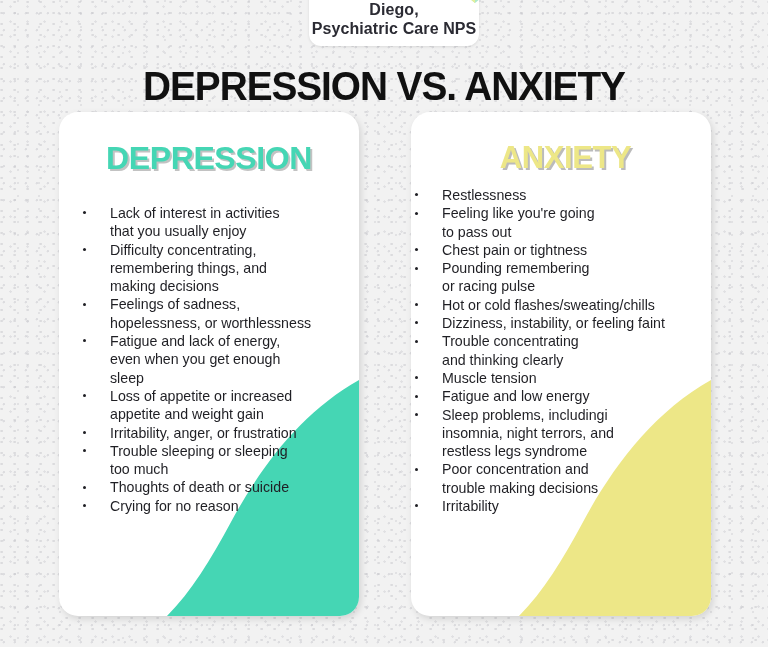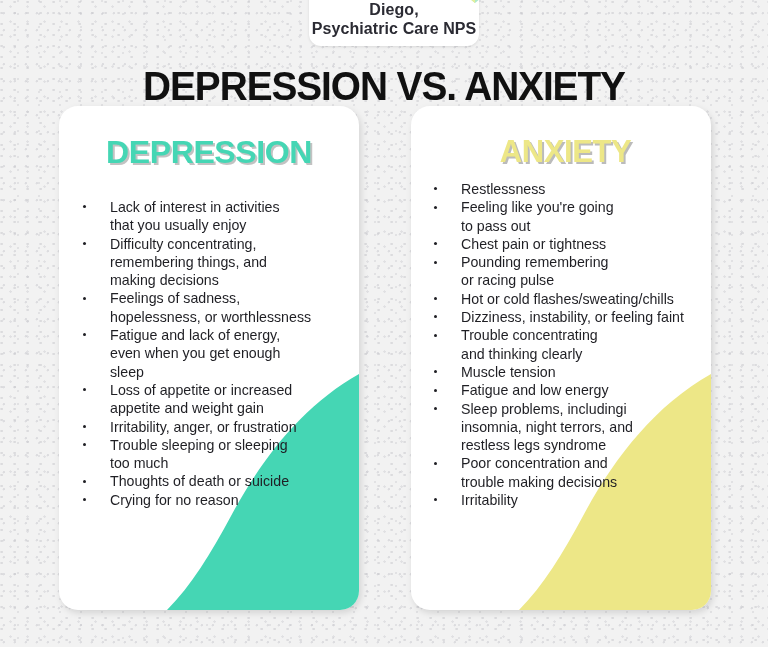--- a/index.html
+++ b/index.html
@@ -47,21 +47,21 @@
     position:absolute;top:64px;left:0;width:768px;
     text-align:center;
     font-size:40px;font-weight:bold;
     letter-spacing:-1.1px;
     color:#111;
     transform:scaleX(.97);
   }
 
   
   .card{
-    position:absolute;top:106px;
+    position:absolute;top:112px;
     width:300px;height:504px;
     background:#fff;border-radius:19px;
     box-shadow:2px 3px 7px rgba(0,0,0,.13);
     overflow:hidden;
   }
   #card-depression{left:59px;}
   #card-anxiety{left:411px;}
 
   .wave{position:absolute;right:0;bottom:0;width:100%;height:100%;pointer-events:none;}
 
@@ -74,21 +74,21 @@
   }
   #heading-depression{color:#45d6b4;text-shadow:2px 2px 0 rgba(120,120,120,.45);}
   #heading-anxiety{color:#ede787;text-shadow:2px 2px 0 rgba(120,120,120,.5);font-size:31px;padding-left:9px;}
 
   ul.symptoms{
     position:relative;z-index:2;
     list-style:none;margin:0;padding:0;
     color:#1f1f24;
   }
   #card-depression ul.symptoms{margin-top:27px;padding-left:20px;padding-right:4px;}
-  #card-anxiety ul.symptoms{margin-top:10px;padding-left:19px;padding-right:8px;}
+  #card-anxiety ul.symptoms{margin-top:10px;padding-right:8px;}
 
   ul.symptoms li{
     position:relative;
     font-size:14.2px;
     line-height:18.3px;
     padding-left:31px;
     margin:0;
     white-space:pre-line;
   }
   ul.symptoms li::before{

